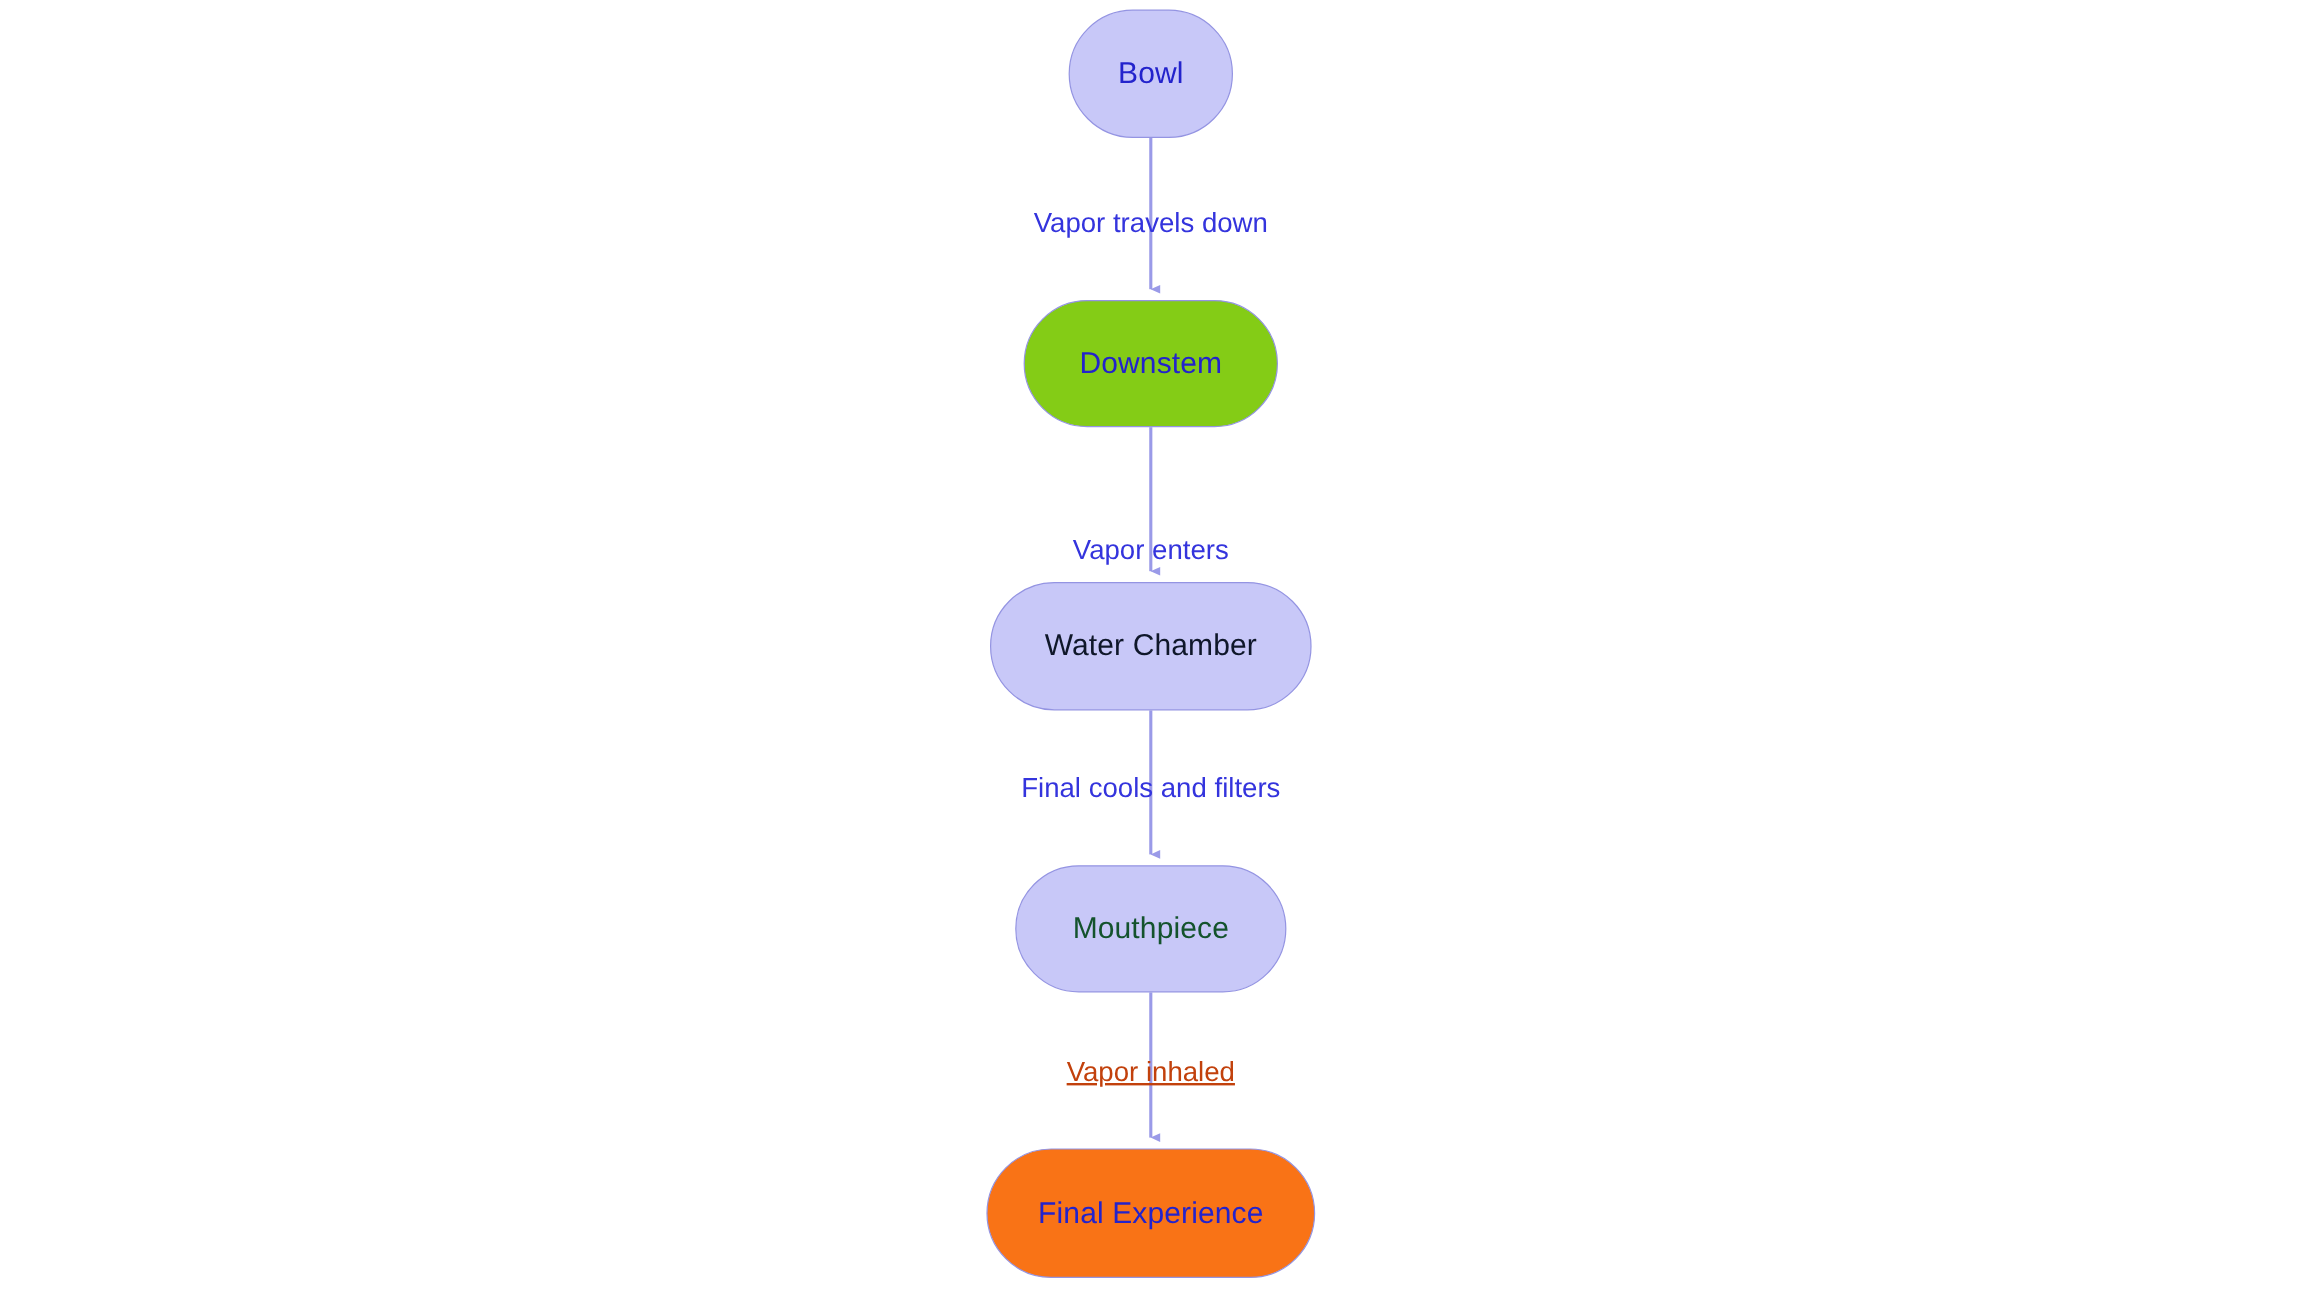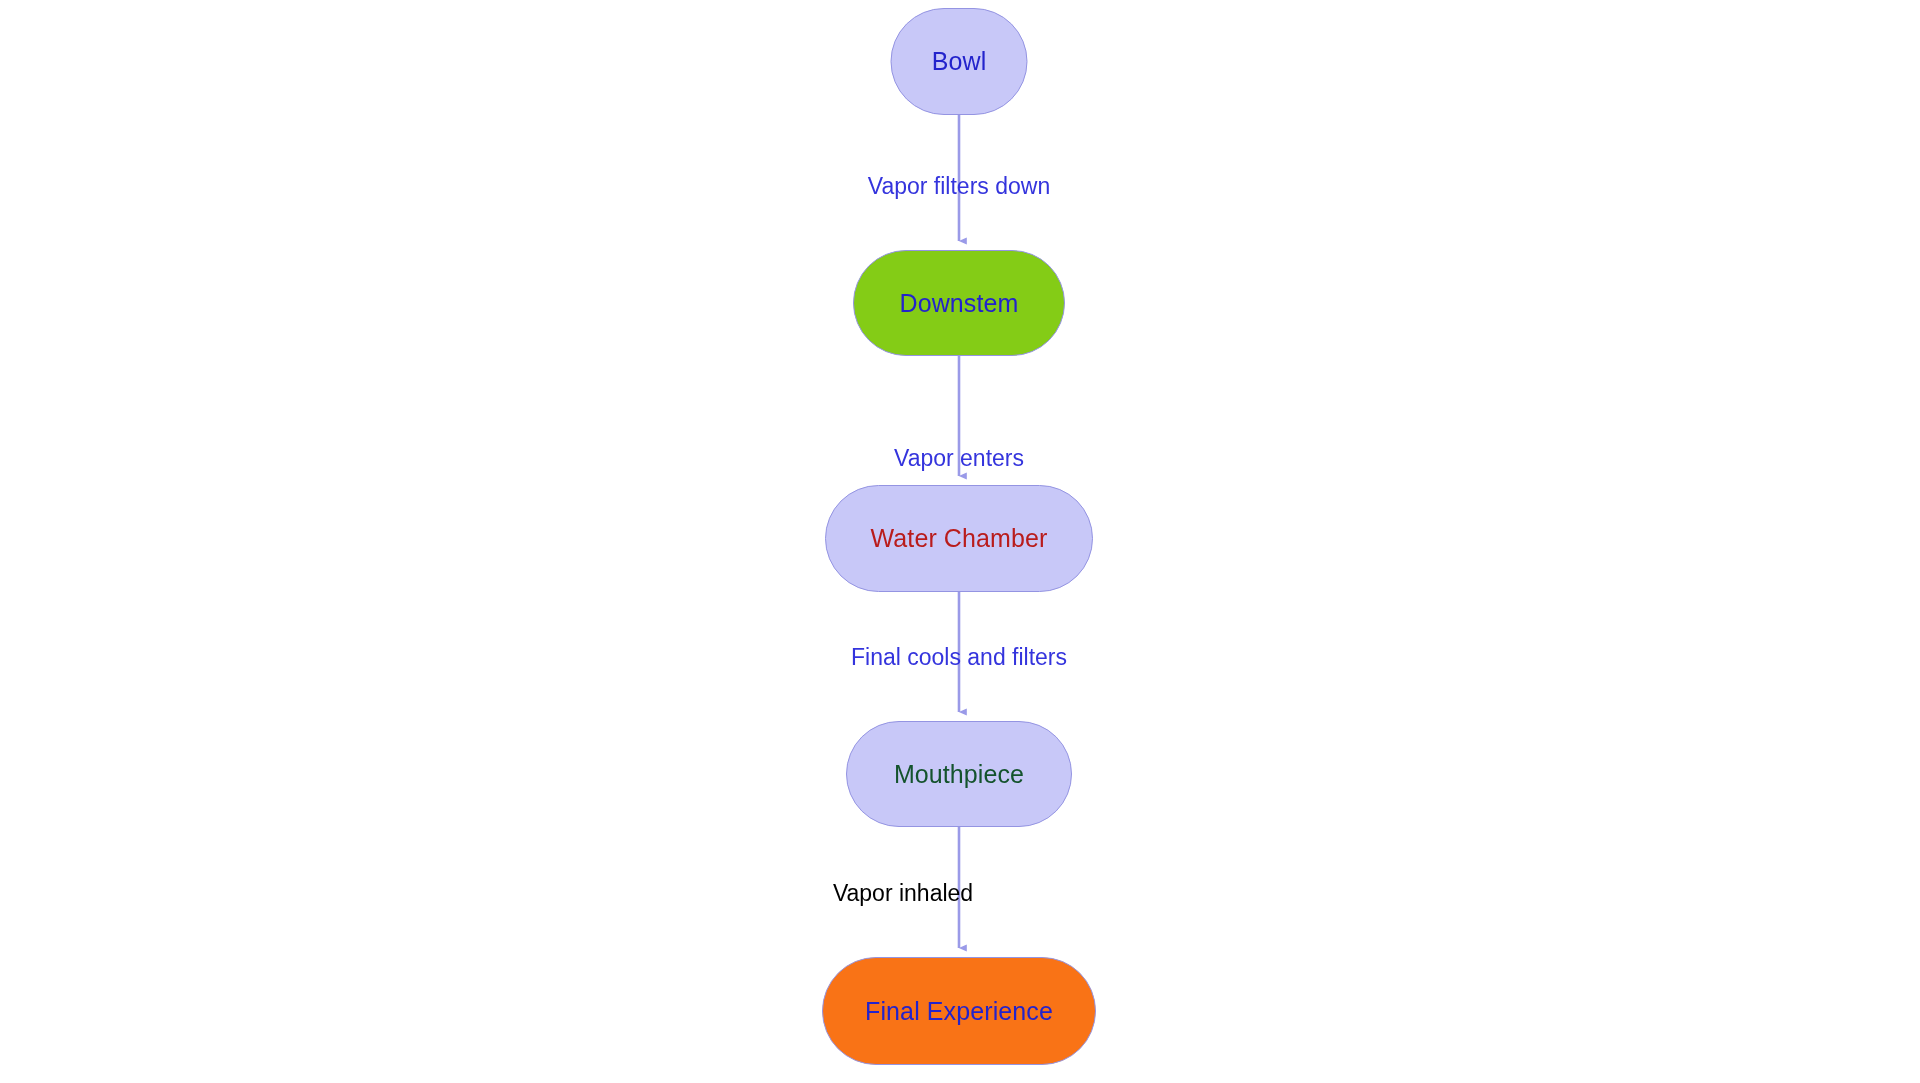--- a/index.html
+++ b/index.html
@@ -83,29 +83,29 @@
   </svg>
 
   <div id="node-layer">
       <div class="node" style="left: 959px; top: 8px; width: 137px; height: 107px; background: rgb(200, 200, 248); border-color: rgb(148, 148, 226);">
         <span class="node-label" style="color: rgb(35, 35, 204);">Bowl</span>
       </div>
       <div class="node" style="left: 959px; top: 250px; width: 212px; height: 106px; background: #84cc16; border-color: rgb(148, 148, 226);">
         <span class="node-label" style="color: rgb(35, 35, 204);">Downstem</span>
       </div>
       <div class="node" style="left: 959px; top: 485px; width: 268px; height: 107px; background: rgb(200, 200, 248); border-color: rgb(148, 148, 226);">
-        <span class="node-label" style="color: #b91c1c;">Water Chamber</span>
+        <span class="node-label" style="color: #0f172a;">Water Chamber</span>
       </div>
       <div class="node" style="left: 959px; top: 721px; width: 226px; height: 106px; background: rgb(200, 200, 248); border-color: rgb(148, 148, 226);">
         <span class="node-label" style="color: #14532d;">Mouthpiece</span>
       </div>
       <div class="node" style="left: 959px; top: 957px; width: 274px; height: 108px; background: #f97316; border-color: rgb(148, 148, 226);">
         <span class="node-label" style="color: rgb(35, 35, 204);">Final Experience</span>
       </div>
     </div>
   <div id="edge-label-layer">
-      <div class="edge-label" style="left: 959px; top: 186px; color: rgb(52, 52, 221);">Vapor filters down</div>
+      <div class="edge-label" style="left: 959px; top: 186px; color: rgb(52, 52, 221);">Vapor travels down</div>
       <div class="edge-label" style="left: 959px; top: 421px; color: rgb(52, 52, 221); margin-top: 37px;">Vapor enters</div>
       <div class="edge-label" style="left: 959px; top: 657px; color: rgb(52, 52, 221);">Final cools and filters</div>
-      <div class="edge-label" style="left: 903px; top: 893px; color: #000000;">Vapor inhaled</div>
+      <div class="edge-label" style="left: 959px; top: 893px; color: #c2410c; text-decoration: underline;">Vapor inhaled</div>
     </div>
 
 </div>
 
 </body></html>

